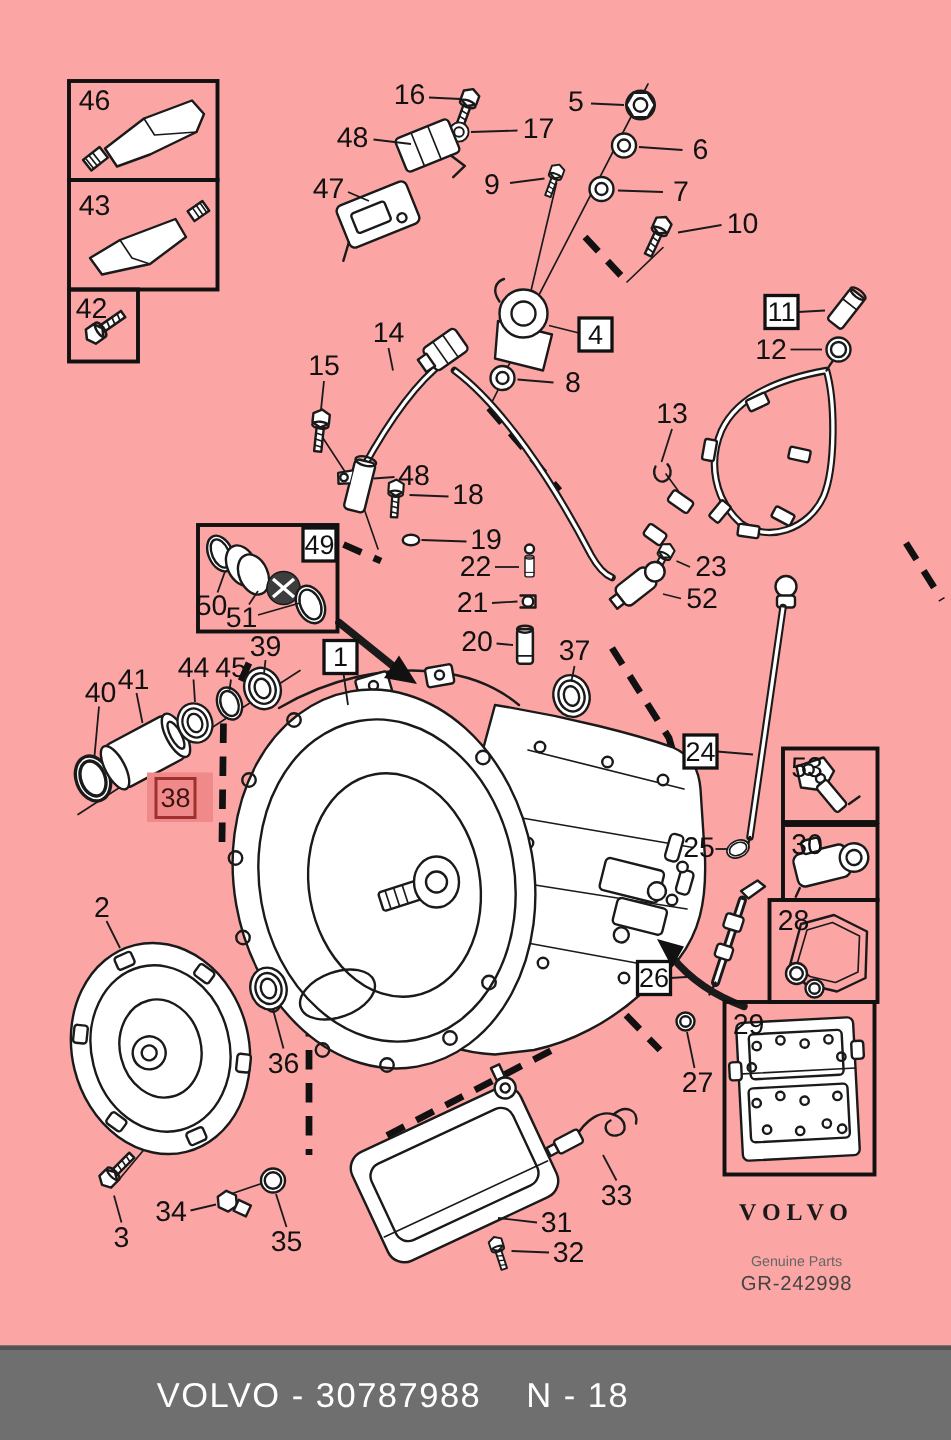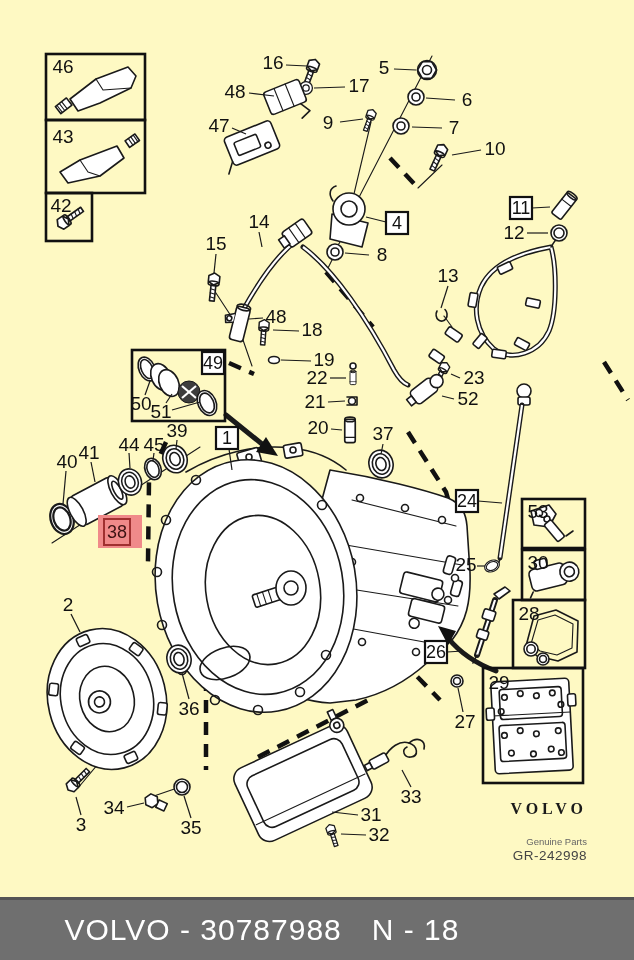--- a/index.html
+++ b/index.html
@@ -1,31 +1,31 @@
 <!DOCTYPE html>
 <html><head>
 <meta charset="utf-8">
 <style>
   html,body{margin:0;padding:0;background:#fff;}
-  .page{position:relative;width:634px;height:960px;background:#fef9c3;overflow:hidden;
+  .page{position:relative;width:634px;height:960px;background:#fca5a5;overflow:hidden;
         font-family:"Liberation Sans",sans-serif;}
   svg text{font-family:"Liberation Sans",sans-serif;}
   .art{stroke:#1a1a1a;stroke-width:1.6;fill:none;stroke-linejoin:round;stroke-linecap:round;}
   .f{fill:#fff;}
   .dk{fill:#3d3d3d;stroke:#1a1a1a;}
   .d{stroke:#111;stroke-width:4.5;fill:none;stroke-dasharray:13 9;stroke-linecap:butt;}
   .thin{stroke-width:1.1;}
   .w5{stroke-width:5;}
   .w6{stroke-width:6;}
   .wov{stroke:#fff;stroke-width:2.2;}
   .blk{fill:#111;stroke:none;}
   .footer{position:absolute;left:0;top:897px;width:634px;height:63px;background:#6f6f6f;
           border-top:3px solid #545454;box-sizing:border-box;display:flex;align-items:center;justify-content:center;}
-  .footer-inner{display:flex;gap:30px;color:#fff;font-size:30px;letter-spacing:1px;position:relative;left:-55px;align-items:flex-end;}
-  .logo{position:absolute;left:475px;top:800px;width:112px;text-align:right;}
+  .footer-inner{display:flex;gap:30px;color:#fff;font-size:23px;letter-spacing:1px;position:relative;left:-55px;align-items:flex-end;}
+  .logo{position:absolute;left:475px;top:800px;width:112px;text-align:center;}
   .logo-brand{font-family:"Liberation Serif",serif;font-weight:bold;font-size:16px;letter-spacing:4px;color:#1a1a1a;}
   .logo-gp{font-size:9.5px;color:#666;margin-top:18px;}
   .logo-gr{font-size:13.5px;color:#444;margin-top:1px;letter-spacing:.5px;}
 </style>
 </head>
 <body>
 
 <div class="page">
 
 <svg width="634" height="897" viewBox="0 0 634 897">

